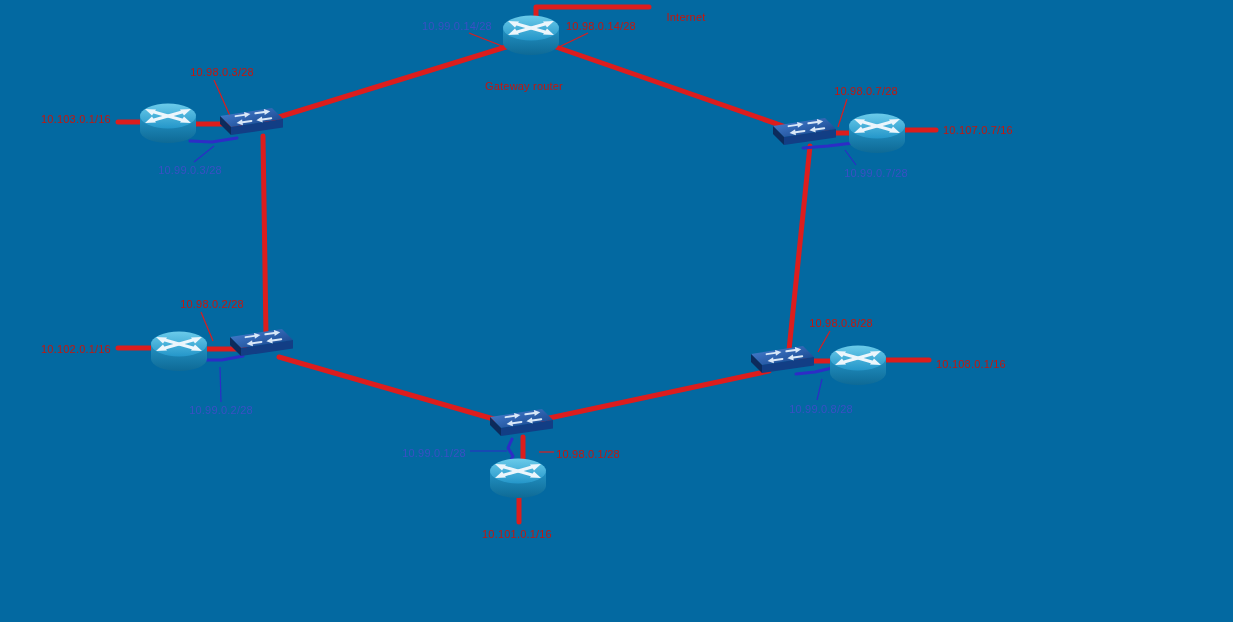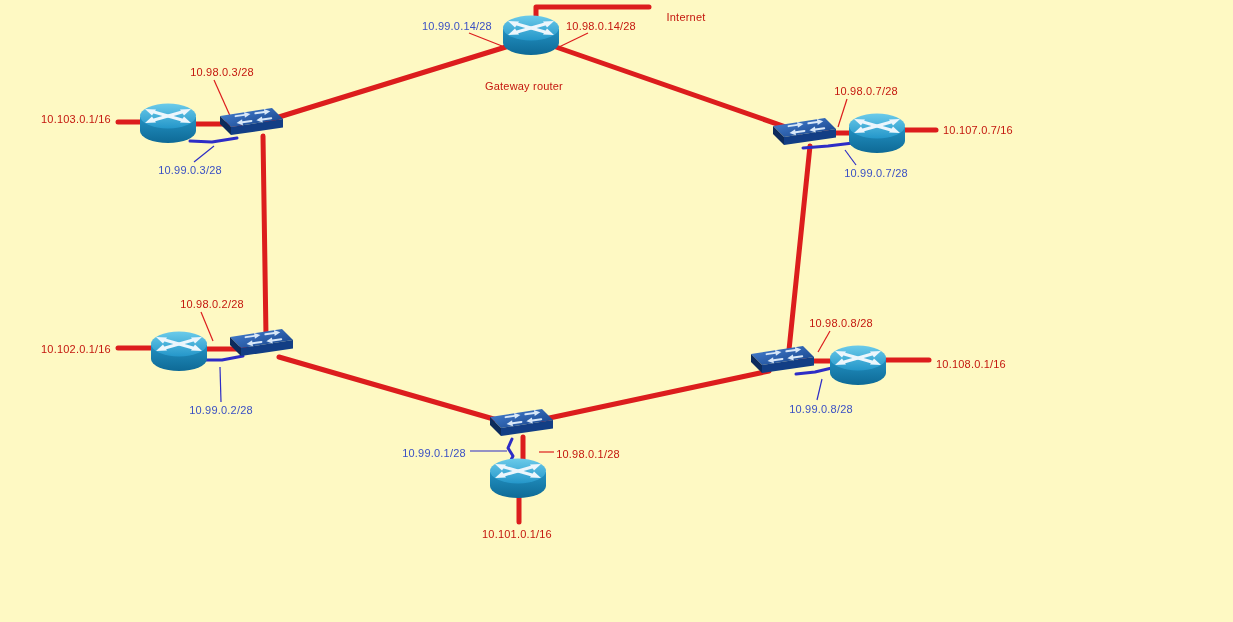--- a/index.html
+++ b/index.html
@@ -1,20 +1,20 @@
 <!DOCTYPE html>
 <html><head>
 <meta charset="utf-8">
 <style>
   html, body { margin: 0; padding: 0; background: #ffffff; }
   .stage {
     position: relative;
     width: 1233px;
     height: 622px;
-    background: #fef9c3;
+    background: #0369a1;
     overflow: hidden;
     font-family: "Liberation Sans", "DejaVu Sans", sans-serif;
   }
   svg#diagram { display: block; }
   svg#diagram text {
     font-family: "Liberation Sans", "DejaVu Sans", sans-serif;
     font-size: 11px;
     letter-spacing: 0.2px;
   }
 </style>

